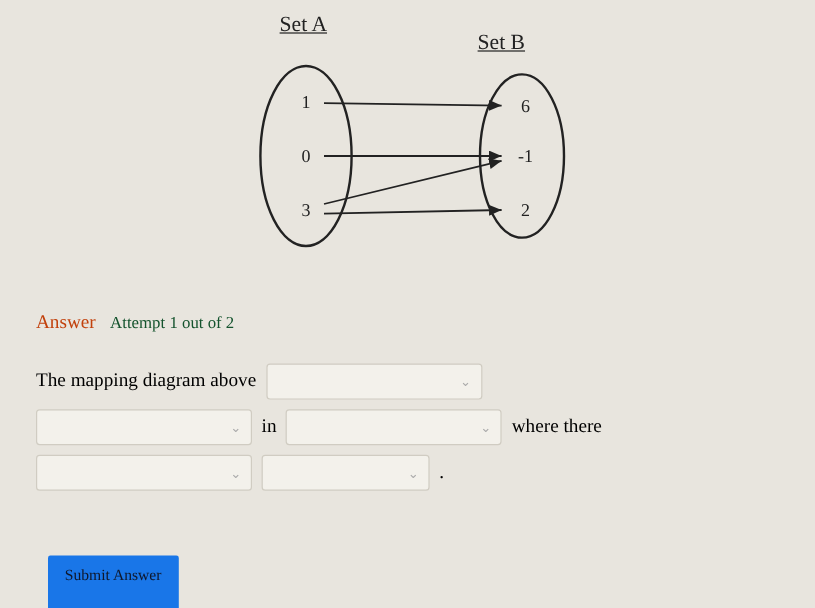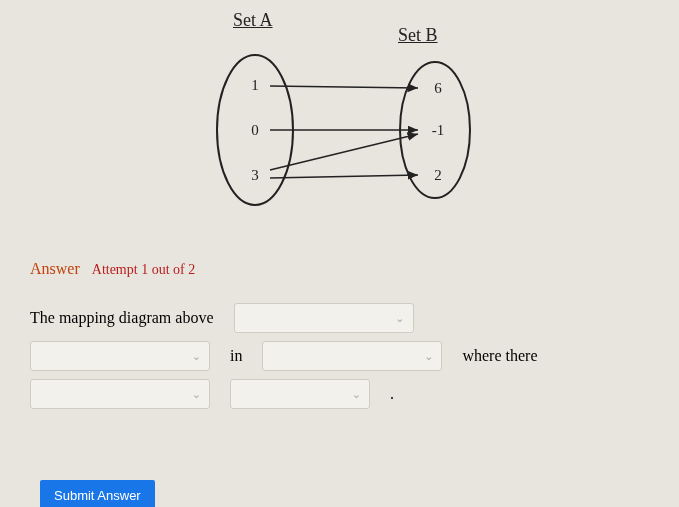--- a/index.html
+++ b/index.html
@@ -35,21 +35,21 @@
     }
     .answer-header {
       font-size: 16px;
       margin-bottom: 25px;
     }
     .answer-bold {
       font-weight: normal;
       color: #c2410c;
     }
     .attempt-text {
-      color: #b91c1c;
+      color: #14532d;
       font-size: 14px;
       margin-left: 8px;
     }
     .dropdown {
       display: inline-flex;
       align-items: center;
       justify-content: flex-end;
       background: #f3f1eb;
       border: 1px solid #d0ccc2;
       border-radius: 3px;
@@ -68,32 +68,32 @@
       color: #aaa;
     }
     .text-seg {
       white-space: nowrap;
     }
     .submit-btn {
       position: absolute;
       bottom: 0;
       left: 40px;
       background: #1976e8;
-      color: #ffffff;
-      font-family: Liberation Sans, sans-serif;
+      color: #0f172a;
+      font-family: Liberation Serif, serif;
       font-size: 13px;
-      padding: 8px 14px 4px 14px;
+      padding: 8px 14px 20px 14px;
       border: none;
       border-radius: 2px 2px 0 0;
       cursor: pointer;
     }
     .row {
       display: flex;
       align-items: center;
-      gap: 20px;
+      gap: 8px;
       margin-bottom: 8px;
     }
   </style>
 </head>
 <body>
 
 <div class="diagram-area">
   <div class="set-label set-a-label">Set A</div>
   <div class="set-label set-b-label">Set B</div>
   <svg class="diagram-svg" width="300" height="190">

